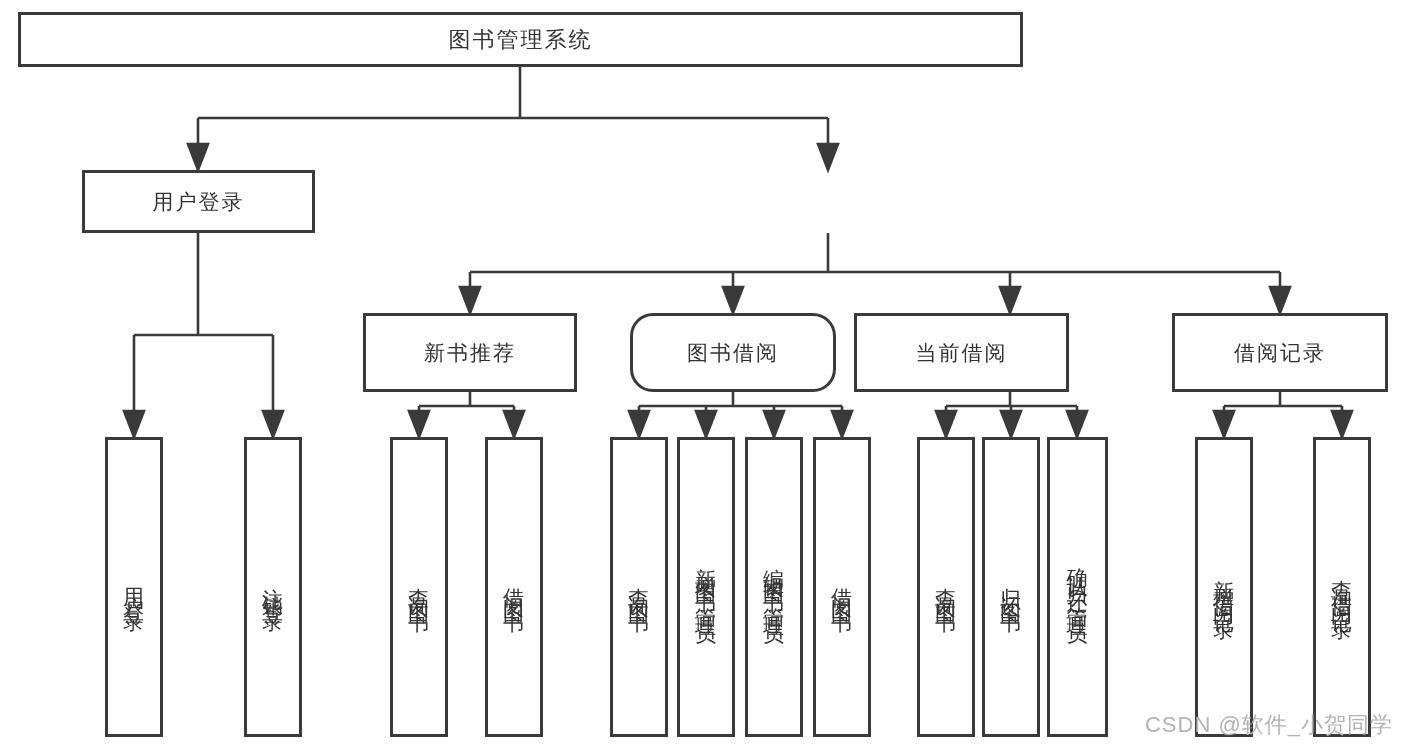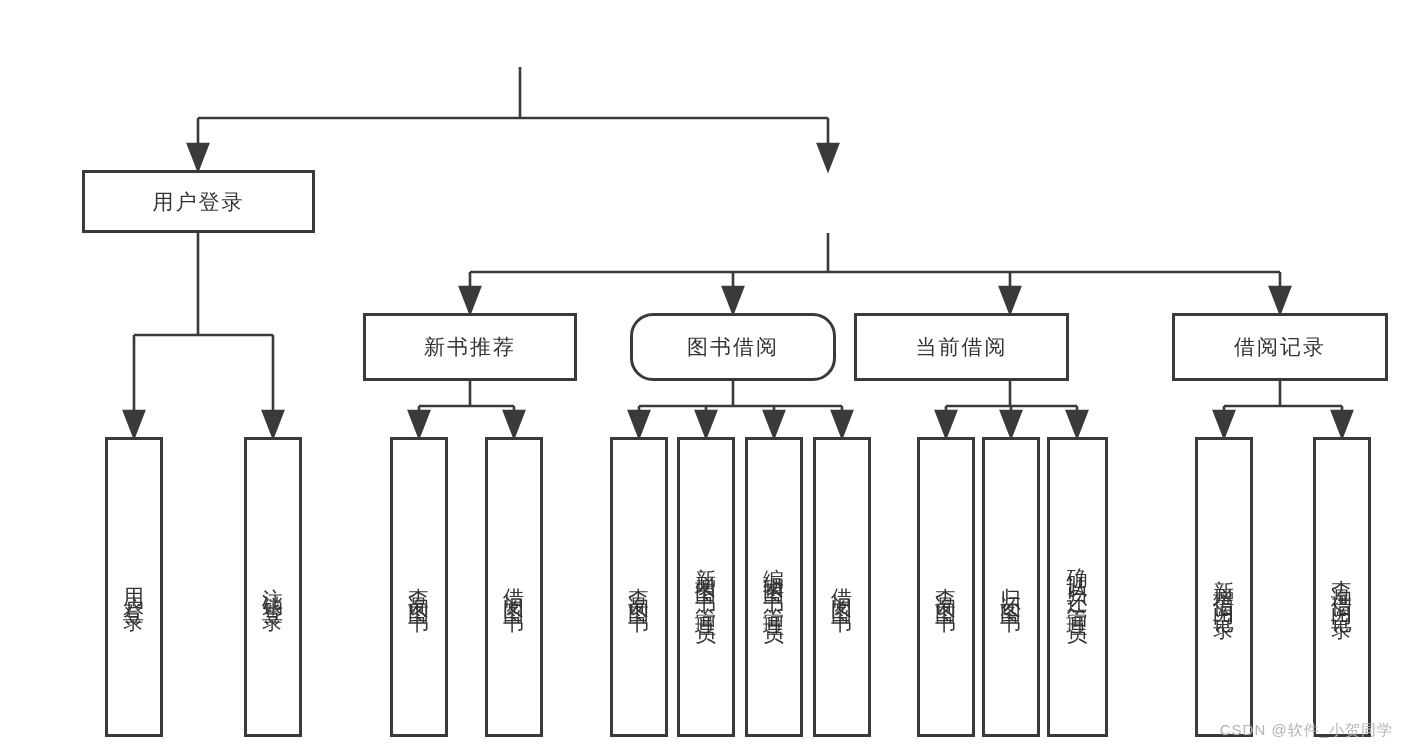--- a/index.html
+++ b/index.html
@@ -33,38 +33,38 @@
     z-index: 2;
   }
   .hlabel {
     font-size: 21px;
     letter-spacing: 2px;
     white-space: nowrap;
   }
   .root-box { left: 18px; top: 12px; width: 1005px; height: 55px; }
   .root-box .hlabel { font-size: 22px; }
   .lvl2 { width: 233px; height: 63px; }
-  .lvl3 { height: 68px; }
+  .lvl3 { height: 79px; }
   .leaf {
     top: 437px;
     width: 58px;
     height: 300px;
   }
   .vtext {
     writing-mode: vertical-rl;
     line-height: 1;
     font-size: 21px;
     letter-spacing: 8px;
     color: #333333;
   }
   .watermark {
     position: absolute;
     right: 12px;
     bottom: 7px;
-    font-size: 15px;
+    font-size: 22px;
     color: #b3b3b3;
     letter-spacing: 1px;
     z-index: 5;
     white-space: nowrap;
   }
 </style>
 </head>
 <body>
 
 <div class="canvas">
@@ -114,20 +114,23 @@
       </g>
 
       <g>
         <path fill="none" d="M1280 376 V406 M1224 406 H1342 M1224 406 V415 M1342 406 V415"></path>
         <polygon points="1214,411 1234,411 1224,437"></polygon>
         <polygon points="1332,411 1352,411 1342,437"></polygon>
       </g>
     </g>
   </svg>
 
+  <div class="box root-box">
+    <span class="hlabel">图书管理系统</span>
+  </div>
 
   <div class="box lvl2" style="left:82px; top:170px;">
     <span class="hlabel">用户登录</span>
   </div>
 
   <div class="box lvl3" style="left:363px; top:313px; width:214px;">
     <span class="hlabel">新书推荐</span>
   </div>
   <div class="box lvl3" style="left:630px; top:313px; width:206px;border-radius:23px;">
     <span class="hlabel">图书借阅</span>

